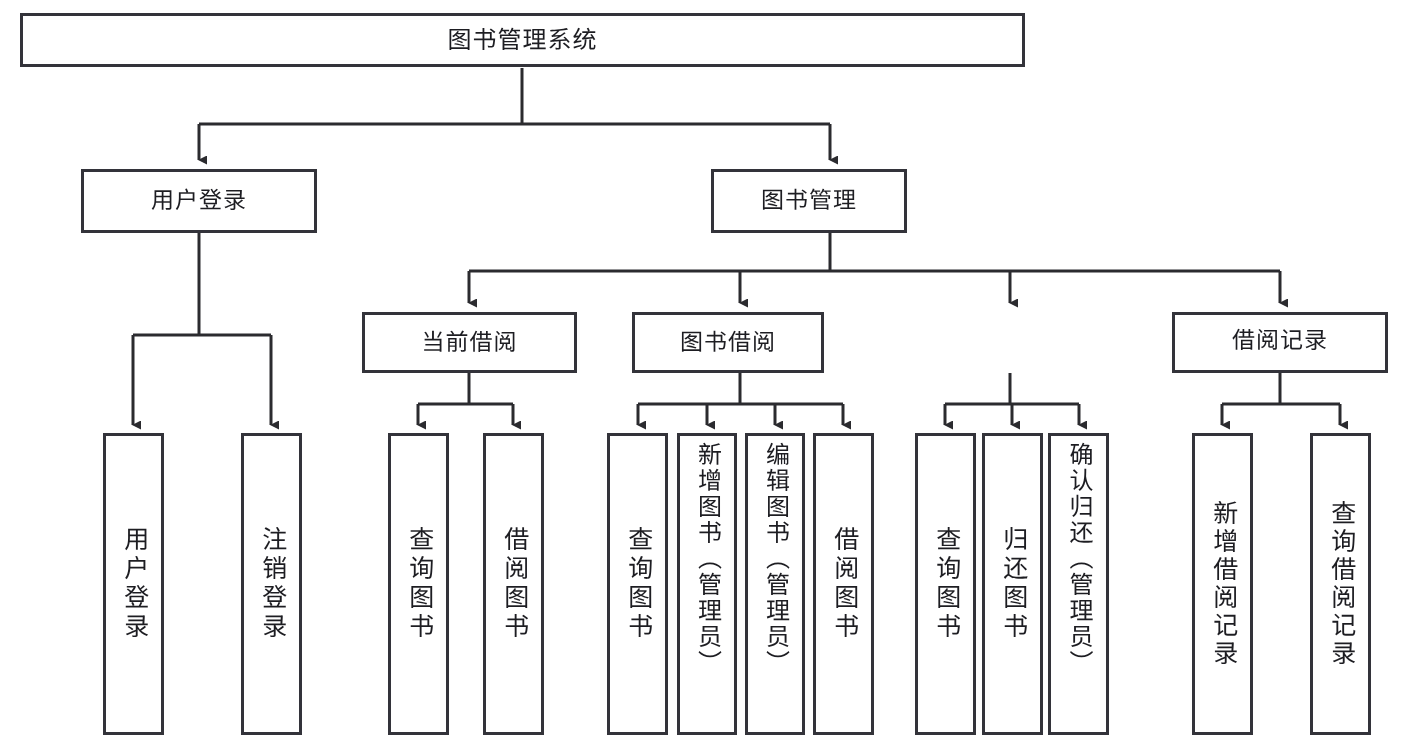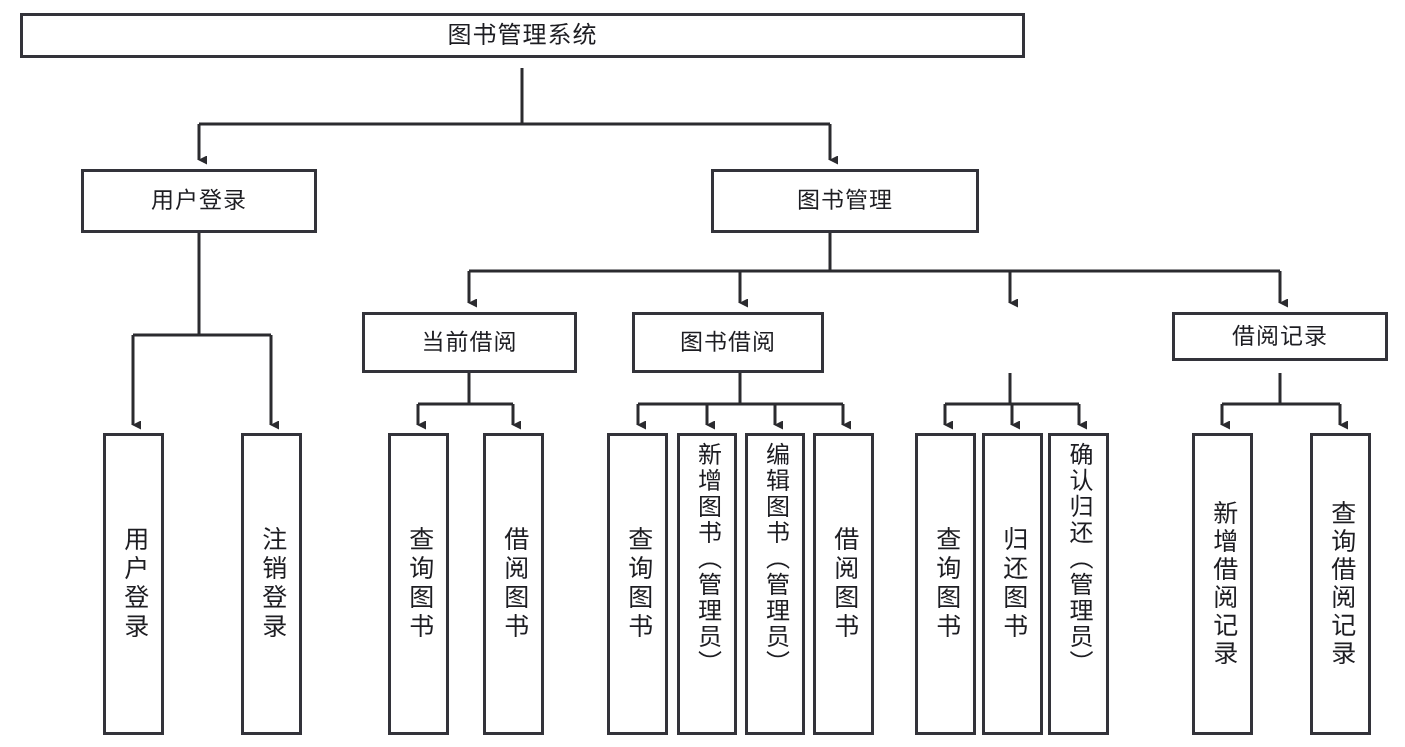--- a/index.html
+++ b/index.html
@@ -156,42 +156,42 @@
       <path d="M1012,404 L1012,425" marker-end="url(#arrowhead)"></path>
       <path d="M1079,404 L1079,425" marker-end="url(#arrowhead)"></path>
 
       <path d="M1280,373 L1280,404"></path>
       <path d="M1222,404 L1340,404"></path>
       <path d="M1222,404 L1222,425" marker-end="url(#arrowhead)"></path>
       <path d="M1340,404 L1340,425" marker-end="url(#arrowhead)"></path>
     </g>
   </svg>
 
-  <div class="node root horizontal" style="left:20px; top:13px; width:1005px; height:45px;">
+  <div class="node root horizontal" style="left:20px; top:13px; width:1005px; height:54px;">
     <span class="label">图书管理系统</span>
   </div>
 
   <div class="node horizontal" style="left:81px; top:169px; width:236px; height:64px;">
     <span class="label">用户登录</span>
   </div>
 
-  <div class="node horizontal" style="left:711px; top:169px; width:268px; height:64px;">
+  <div class="node horizontal" style="left:711px; top:169px; width:196px; height:64px;">
     <span class="label">图书管理</span>
   </div>
 
   <div class="node horizontal" style="left:362px; top:312px; width:215px; height:61px;">
     <span class="label">当前借阅</span>
   </div>
 
   <div class="node horizontal" style="left:632px; top:312px; width:192px; height:61px;">
     <span class="label">图书借阅</span>
   </div>
 
 
-  <div class="node horizontal" style="left:1172px; top:312px; width:216px; height:49px;">
+  <div class="node horizontal" style="left:1172px; top:312px; width:216px; height:61px;font-family:Liberation Mono, monospace;">
     <span class="label">借阅记录</span>
   </div>
 
   <div class="node leaf center-text" style="left:103px; top:433px; width:61px; height:302px;">
     <span class="label">用户登录</span>
   </div>
 
   <div class="node leaf center-text" style="left:241px; top:433px; width:61px; height:302px;">
     <span class="label">注销登录</span>
   </div>

